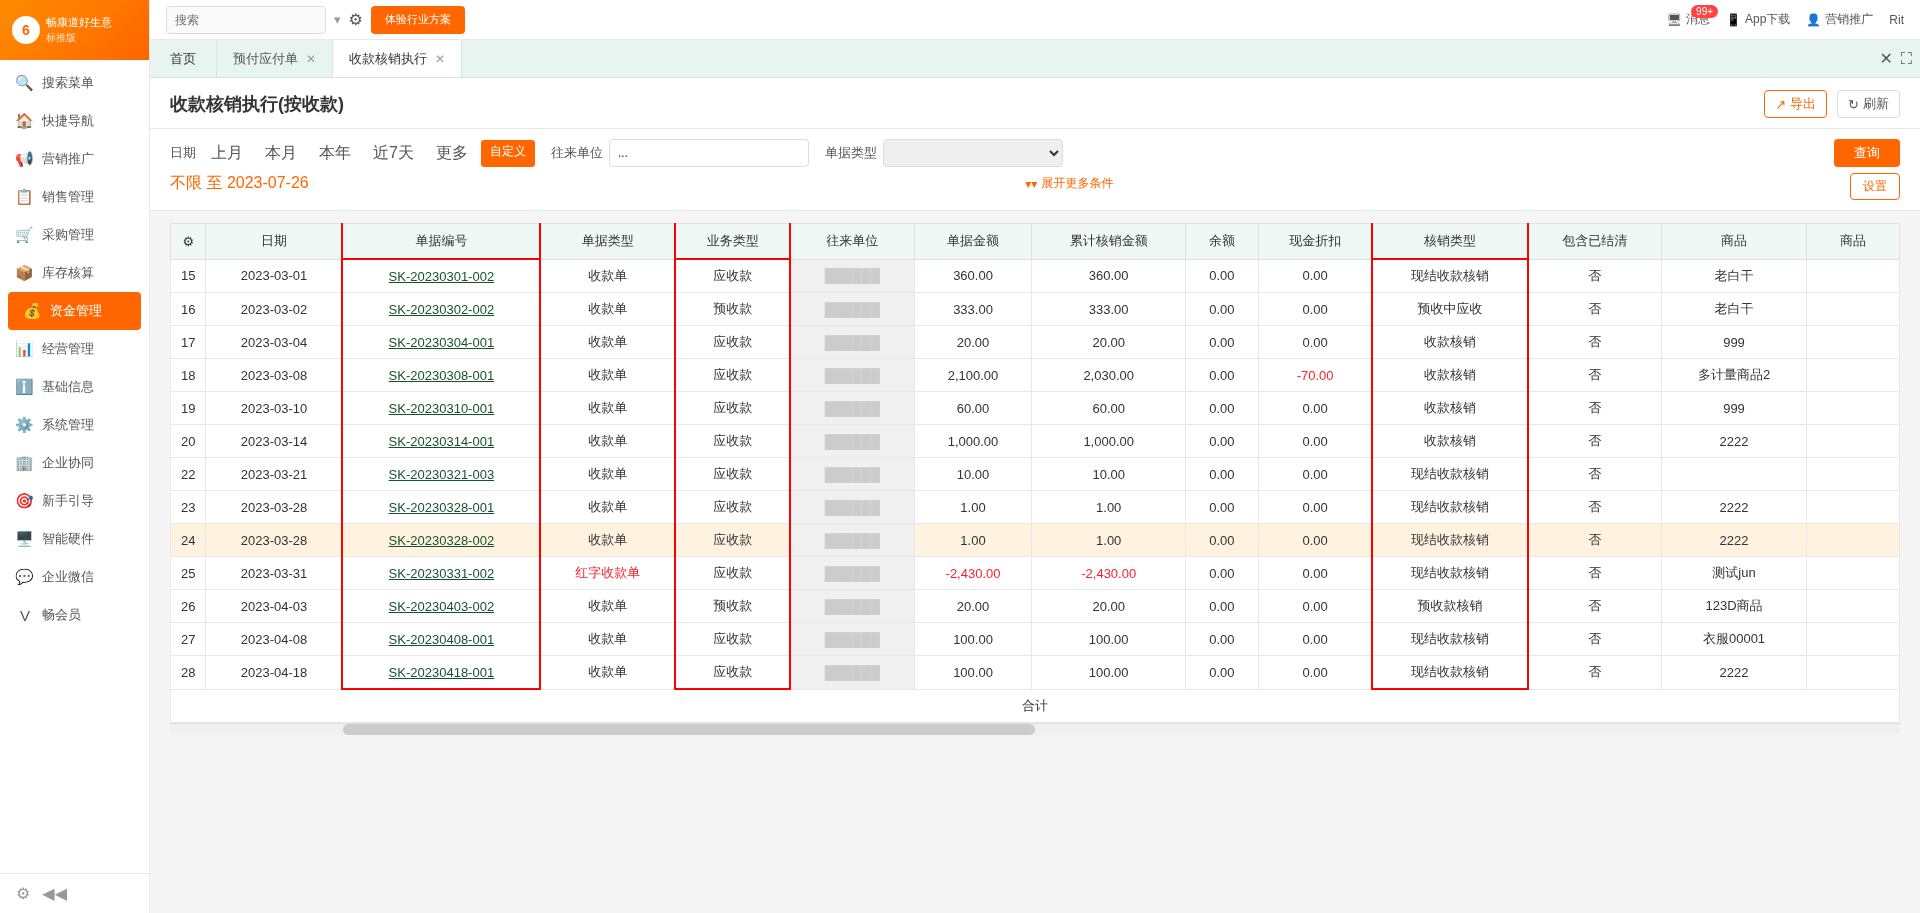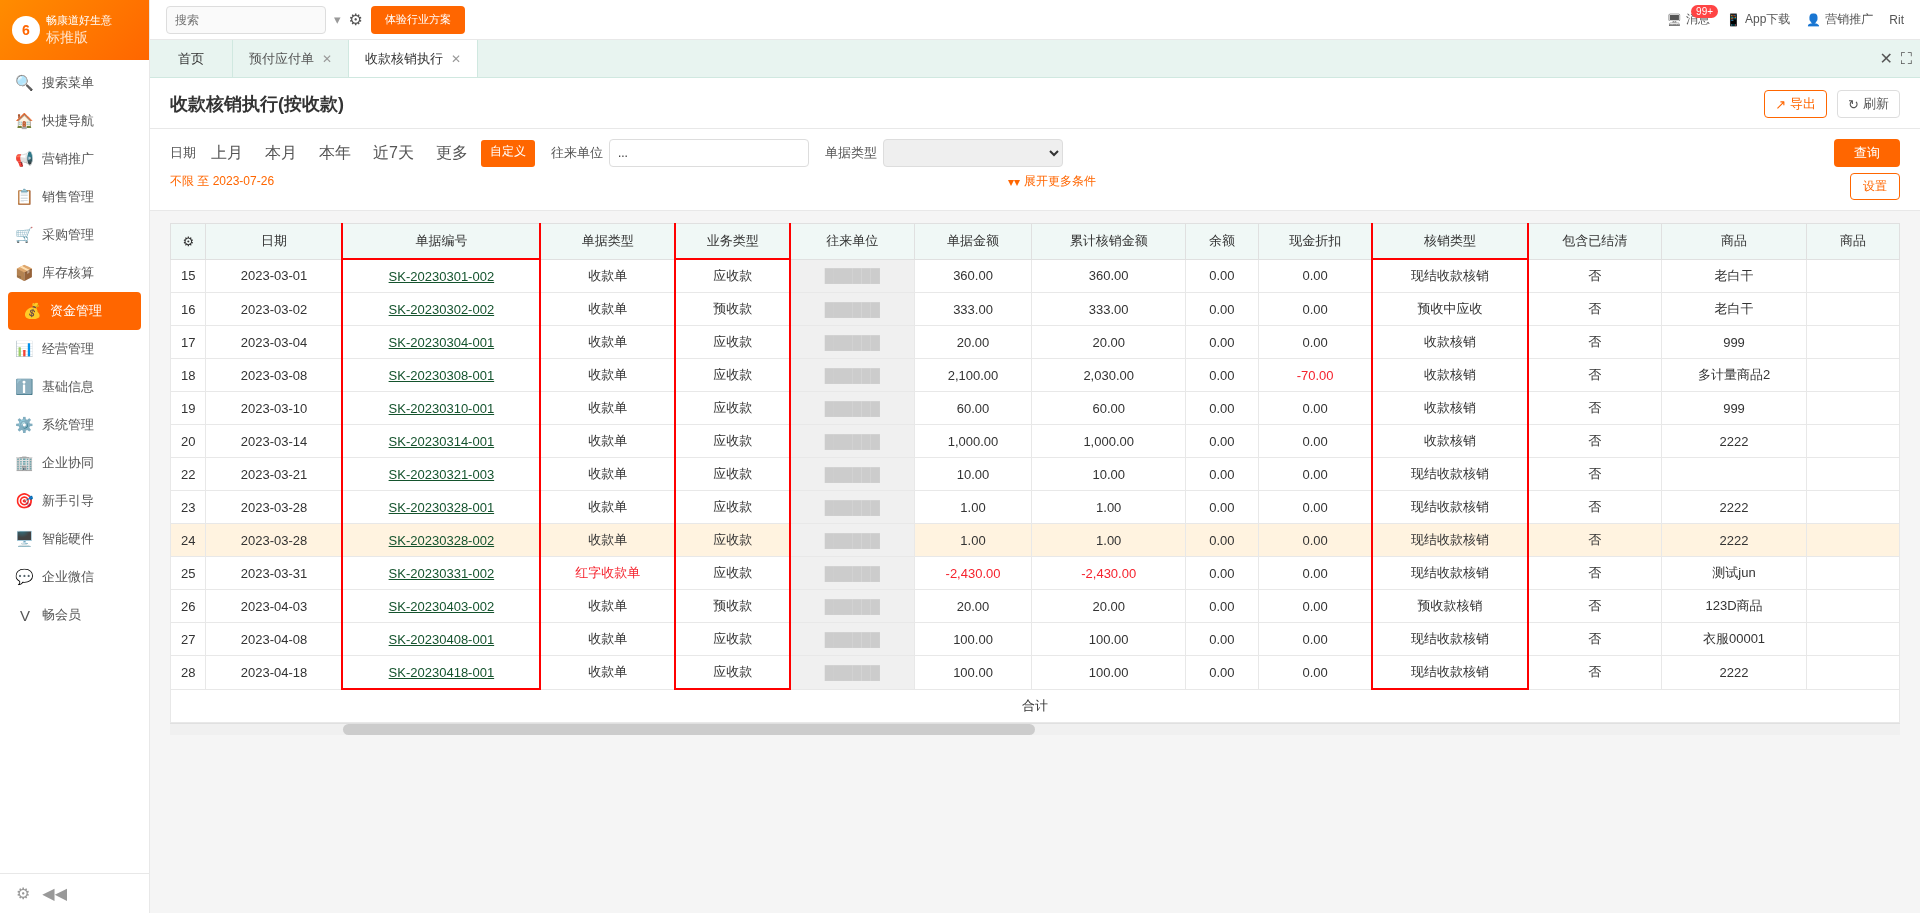--- a/index.html
+++ b/index.html
@@ -3,21 +3,21 @@
   <meta charset="utf-8">
   <style>
     * { box-sizing: border-box; margin: 0; padding: 0; }
     body { font-family: 'Microsoft YaHei', Arial, sans-serif; font-size: 13px; background: #f5f5f5; display: flex; height: 913px; overflow: hidden; }
 
     
     .sidebar { width: 150px; background: #fff; display: flex; flex-direction: column; border-right: 1px solid #e8e8e8; flex-shrink: 0; }
     .sidebar-logo { background: linear-gradient(135deg, #ff8c00, #ff6600); padding: 10px 12px; display: flex; align-items: center; gap: 6px; color: #fff; font-size: 12px; height: 60px; }
     .sidebar-logo .logo-icon { width: 28px; height: 28px; background: #fff; border-radius: 50%; display: flex; align-items: center; justify-content: center; color: #ff6600; font-weight: bold; font-size: 14px; }
     .sidebar-logo .logo-text { font-size: 11px; line-height: 1.4; }
-    .sidebar-logo .logo-badge { font-size: 14px; color: rgba(255,255,255,0.8); }
+    .sidebar-logo .logo-badge { font-size: 10px; color: rgba(255,255,255,0.8); }
     .sidebar-menu { flex: 1; overflow-y: auto; padding: 4px 0; }
     .sidebar-item { display: flex; align-items: center; gap: 8px; padding: 10px 16px; cursor: pointer; color: #555; font-size: 13px; }
     .sidebar-item.active { background: #ff6600; color: #fff; border-radius: 4px; margin: 0 8px; }
     .sidebar-item .s-icon { width: 18px; height: 18px; display: flex; align-items: center; justify-content: center; font-size: 15px; }
     .sidebar-bottom { padding: 10px 16px; display: flex; align-items: center; gap: 12px; border-top: 1px solid #e8e8e8; }
     .sidebar-bottom .icon-btn { color: #999; cursor: pointer; font-size: 16px; }
 
     
     .main { flex: 1; display: flex; flex-direction: column; overflow: hidden; }
 
@@ -31,21 +31,21 @@
     .topbar-right { display: flex; align-items: center; gap: 16px; }
     .topbar-msg { display: flex; align-items: center; gap: 4px; color: #555; font-size: 12px; cursor: pointer; position: relative; }
     .topbar-msg .badge { background: #ff4444; color: #fff; border-radius: 10px; font-size: 10px; padding: 1px 5px; position: absolute; top: -6px; right: -8px; }
     .topbar-app { display: flex; align-items: center; gap: 4px; color: #555; font-size: 12px; cursor: pointer; }
     .topbar-service { display: flex; align-items: center; gap: 4px; color: #555; font-size: 12px; cursor: pointer; }
     .topbar-user { color: #555; font-size: 12px; }
 
     
     .tabbar { height: 38px; background: #e8f4f0; display: flex; align-items: stretch; border-bottom: 1px solid #d0e8e0; }
     .tab { display: flex; align-items: center; padding: 0 16px; gap: 6px; cursor: pointer; font-size: 13px; color: #555; border-right: 1px solid #d0e8e0; position: relative; }
-    .tab.home { background: transparent; color: #333; font-weight: 500; padding: 0 28px; }
+    .tab.home { background: transparent; color: #333; font-weight: 500; padding: 0 20px; }
     .tab.active { background: #fff; color: #333; font-weight: 500; }
     .tab .close-btn { color: #999; font-size: 12px; cursor: pointer; margin-left: 2px; }
     .tabbar-actions { margin-left: auto; display: flex; align-items: center; padding: 0 8px; gap: 8px; }
     .tabbar-actions .icon-btn { color: #555; cursor: pointer; font-size: 16px; }
 
     
     .content { flex: 1; overflow: hidden; display: flex; flex-direction: column; background: #f5f5f5; padding: 0; }
     .page-header { background: #fff; padding: 12px 20px 10px; display: flex; align-items: center; justify-content: space-between; border-bottom: 1px solid #e8e8e8; }
     .page-title { font-size: 18px; font-weight: 600; color: #333; }
     .page-actions { display: flex; gap: 10px; }
@@ -53,21 +53,21 @@
     .action-btn.outline { color: #555; border-color: #ddd; }
 
     
     .filter-bar { background: #fff; padding: 10px 20px; border-bottom: 1px solid #e8e8e8; }
     .filter-row { display: flex; align-items: center; gap: 16px; flex-wrap: wrap; }
     .filter-item { display: flex; align-items: center; gap: 6px; }
     .filter-label { color: #555; font-size: 13px; white-space: nowrap; }
     .filter-btns { display: flex; gap: 4px; }
     .filter-btn { padding: 2px 8px; border-radius: 3px; cursor: pointer; font-size: 16px; color: #555; border: 1px solid transparent; }
     .filter-btn.custom { background: #ff6600; color: #fff; border-radius: 3px; padding: 2px 8px; font-size: 12px; }
-    .date-range { color: #ff6600; font-size: 12px; }
+    .date-range { color: #ff6600; font-size: 16px; }
     .filter-select { height: 28px; border: 1px solid #ddd; border-radius: 4px; padding: 0 8px; font-size: 12px; color: #333; min-width: 120px; }
     .filter-input { height: 28px; border: 1px solid #ddd; border-radius: 4px; padding: 0 8px; font-size: 12px; color: #333; min-width: 160px; }
     .expand-btn { color: #ff6600; font-size: 12px; cursor: pointer; display: flex; align-items: center; gap: 4px; margin: 0 auto; }
     .query-btn { background: #ff6600; color: #fff; border: none; border-radius: 4px; padding: 5px 20px; font-size: 13px; cursor: pointer; }
     .setting-btn { color: #ff6600; border: 1px solid #ff6600; border-radius: 4px; padding: 4px 12px; font-size: 12px; cursor: pointer; background: #fff; }
 
     
     .table-area { flex: 1; overflow: auto; padding: 12px 20px; }
     .data-table { width: 100%; border-collapse: collapse; background: #fff; font-size: 13px; }
     .data-table th { background: #f0f8f6; color: #333; padding: 8px 10px; text-align: center; border: 1px solid #e0e0e0; font-weight: 500; white-space: nowrap; position: relative; }

